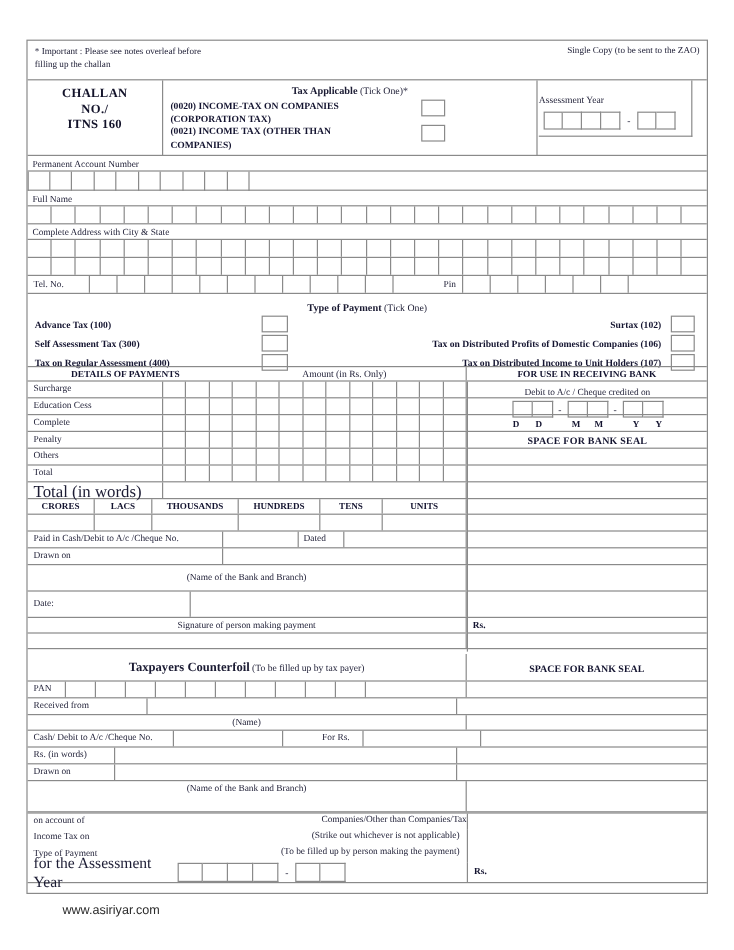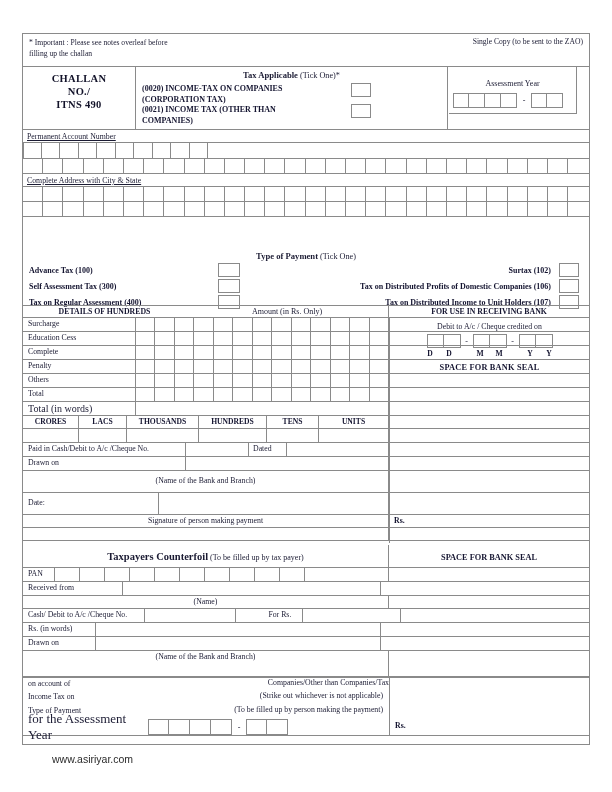--- a/index.html
+++ b/index.html
@@ -18,21 +18,20 @@
     left: 22px; top: 33px;
     width: 568px; height: 712px;
     border: 1px solid #8a8a8a;
   }
 
   .lbl {
     font-size: 7.8px;
     color: #1b1b33;
     padding: 2px 4px;
     white-space: nowrap;
-    text-decoration: underline;
   }
 
   
   .hdr-note {
     position: absolute; left: 0; top: 0;
     width: 566px; height: 33px;
     border-bottom: 1px solid #8a8a8a;
   }
   .hdr-note .left {
     position: absolute; left: 6px; top: 3px;
@@ -90,21 +89,21 @@
     position: absolute; left: 425px; top: 0;
     width: 141px; height: 63px;
   }
   .ay-inner {
     position: absolute; left: 1px; top: 0;
     width: 128px; height: 47px;
     border-right: 1px solid #8a8a8a;
     border-bottom: 1px solid #8a8a8a;
   }
   .ay-title {
-    text-align: center; font-size: 8px; color: #1b1b33; padding-top: 12px;
+    font-size: 8px; color: #1b1b33; padding-top: 12px;
   }
   .ay-boxes {
     position: absolute; left: 5px; top: 26px;
     display: flex; align-items: center;
   }
   .ay-boxes .b {
     width: 16px; height: 15px;
     border: 1px solid #8a8a8a; border-left: none;
   }
   .ay-boxes .b.first { border-left: 1px solid #8a8a8a; }
@@ -151,21 +150,21 @@
   .dop-head .c3 { flex:1; text-align:center; font-size:7.8px; font-weight:bold; color:#141430; padding-top:1px; }
 
   .payrow { height: 14px; display:flex; border-bottom: 1px solid #8a8a8a; }
   .payrow .nm { width: 113px; font-size: 7.8px; color:#1b1b33; padding: 1px 0 0 5px; border-right: 1px solid #8a8a8a; }
   .payrow .amt { width: 253px; display:flex; border-right: 1px solid #8a8a8a; }
   .payrow .amt i { flex: 1; border-right: 1px solid #8a8a8a; display:block; }
   .payrow .amt i:last-child { border-right: none; }
   .payrow .rb { flex: 1; }
 
   .twrow { height: 14px; display:flex; border-bottom: 1px solid #8a8a8a; }
-  .twrow .nm { width: 113px; font-size: 10px; color:#1b1b33; padding: 1px 16px 0 5px; border-right: 1px solid #8a8a8a; }
+  .twrow .nm { width: 113px; font-size: 14px; color:#1b1b33; padding: 1px 16px 0 5px; border-right: 1px solid #8a8a8a; }
   .twrow .sp { width: 253px; border-right: 1px solid #8a8a8a; }
   .twrow .rb { flex: 1; }
 
   .denom { height: 13px; display:flex; border-bottom: 1px solid #8a8a8a; }
   .denom .d { text-align:center; font-size:7.6px; font-weight:bold; color:#141430; padding-top:1px; border-right: 1px solid #8a8a8a; }
   .denom .last { border-right: 1px solid #8a8a8a; }
   .denom .rb { flex:1; }
 
   .denomblank { height: 14px; display:flex; border-bottom: 1px solid #8a8a8a; }
   .denomblank .d { border-right: 1px solid #8a8a8a; }
@@ -272,21 +271,21 @@
         <span>filling up the challan</span>
       </div>
       <div class="right">Single Copy (to be sent to the ZAO)</div>
     </div>
 
     <div class="block2">
 
       <div class="challan-cell">
         <div>CHALLAN</div>
         <div>NO./</div>
-        <div>ITNS 490</div>
+        <div>ITNS 160</div>
       </div>
 
       <div class="taxapp-cell">
         <div class="taxapp-title">
           <b>Tax Applicable</b><span> (Tick One)*</span>
         </div>
         <div class="opt o1">
           <span>(0020) INCOME-TAX  ON COMPANIES</span><br>
           <span>(CORPORATION TAX)</span>
         </div>
@@ -328,20 +327,23 @@
             <i style="width: 18.5px;"></i>
             <i style="width: 18.5px;"></i>
             <i style="width: 18.5px;"></i>
             <i style="width: 18.5px;"></i>
             <i style="width: 18.5px;"></i>
             <i style="width: 18.5px;"></i>
             <i style="width: 18.5px;"></i>
           </div>
       </div>
 
+      <div class="labelrow">
+        <div class="lbl">Full Name</div>
+      </div>
 
       <div class="gridrow" id="name-cells">
           <i style="width: 20.2px;"></i>
           <i style="width: 20.2px;"></i>
           <i style="width: 20.2px;"></i>
           <i style="width: 20.2px;"></i>
           <i style="width: 20.2px;"></i>
           <i style="width: 20.2px;"></i>
           <i style="width: 20.2px;"></i>
           <i style="width: 20.2px;"></i>
@@ -425,20 +427,45 @@
           <i style="width: 20.2px;"></i>
           <i style="width: 20.2px;"></i>
           <i style="width: 20.2px;"></i>
           <i style="width: 20.2px;"></i>
           <i style="width: 20.2px;"></i>
           <i style="width: 20.2px;"></i>
           <i style="width: 20.2px;"></i>
           <i style="width: 20.2px;"></i>
         </div>
 
+      <div class="telrow">
+        <div class="cap">Tel. No.</div>
+        <div style="display:flex;" id="tel-cells">
+            <i style="width: 23px;"></i>
+            <i style="width: 23px;"></i>
+            <i style="width: 23px;"></i>
+            <i style="width: 23px;"></i>
+            <i style="width: 23px;"></i>
+            <i style="width: 23px;"></i>
+            <i style="width: 23px;"></i>
+            <i style="width: 23px;"></i>
+            <i style="width: 23px;"></i>
+            <i style="width: 23px;"></i>
+            <i style="width: 23px;"></i>
+          </div>
+        <div class="pin">Pin</div>
+        <div style="display:flex;" id="pin-cells">
+            <i style="width: 23px;"></i>
+            <i style="width: 23px;"></i>
+            <i style="width: 23px;"></i>
+            <i style="width: 23px;"></i>
+            <i style="width: 23px;"></i>
+            <i style="width: 23px;"></i>
+          </div>
+      </div>
     </div>
 
     <div style="position:absolute; left:0; top:215px; width:566px;">
       <div class="top-title">
         <b>Type of Payment</b><span> (Tick One)</span>
       </div>
 
       <div class="toprow">
         <div class="lft">Advance Tax (100)</div>
         <div class="lbox"></div>
@@ -455,21 +482,21 @@
         <div class="lft">Tax on Regular Assessment (400)</div>
         <div class="lbox"></div>
         <div class="rgt">Tax on Distributed Income to Unit Holders (107)</div>
         <div class="rbox"></div>
       </div>
     </div>
 
     <div style="position:absolute; left:0; top:271px; width:566px;">
 
       <div class="dop-head">
-        <div class="c1">DETAILS OF HUNDREDS</div>
+        <div class="c1">DETAILS OF PAYMENTS</div>
         <div class="c2">Amount (in Rs. Only)</div>
         <div class="c3">FOR USE IN RECEIVING BANK</div>
       </div>
 
       <div id="payment-rows">
           <div class="payrow">
             <div class="nm">Surcharge</div>
             <div class="amt">
               <i></i>
               <i></i>

